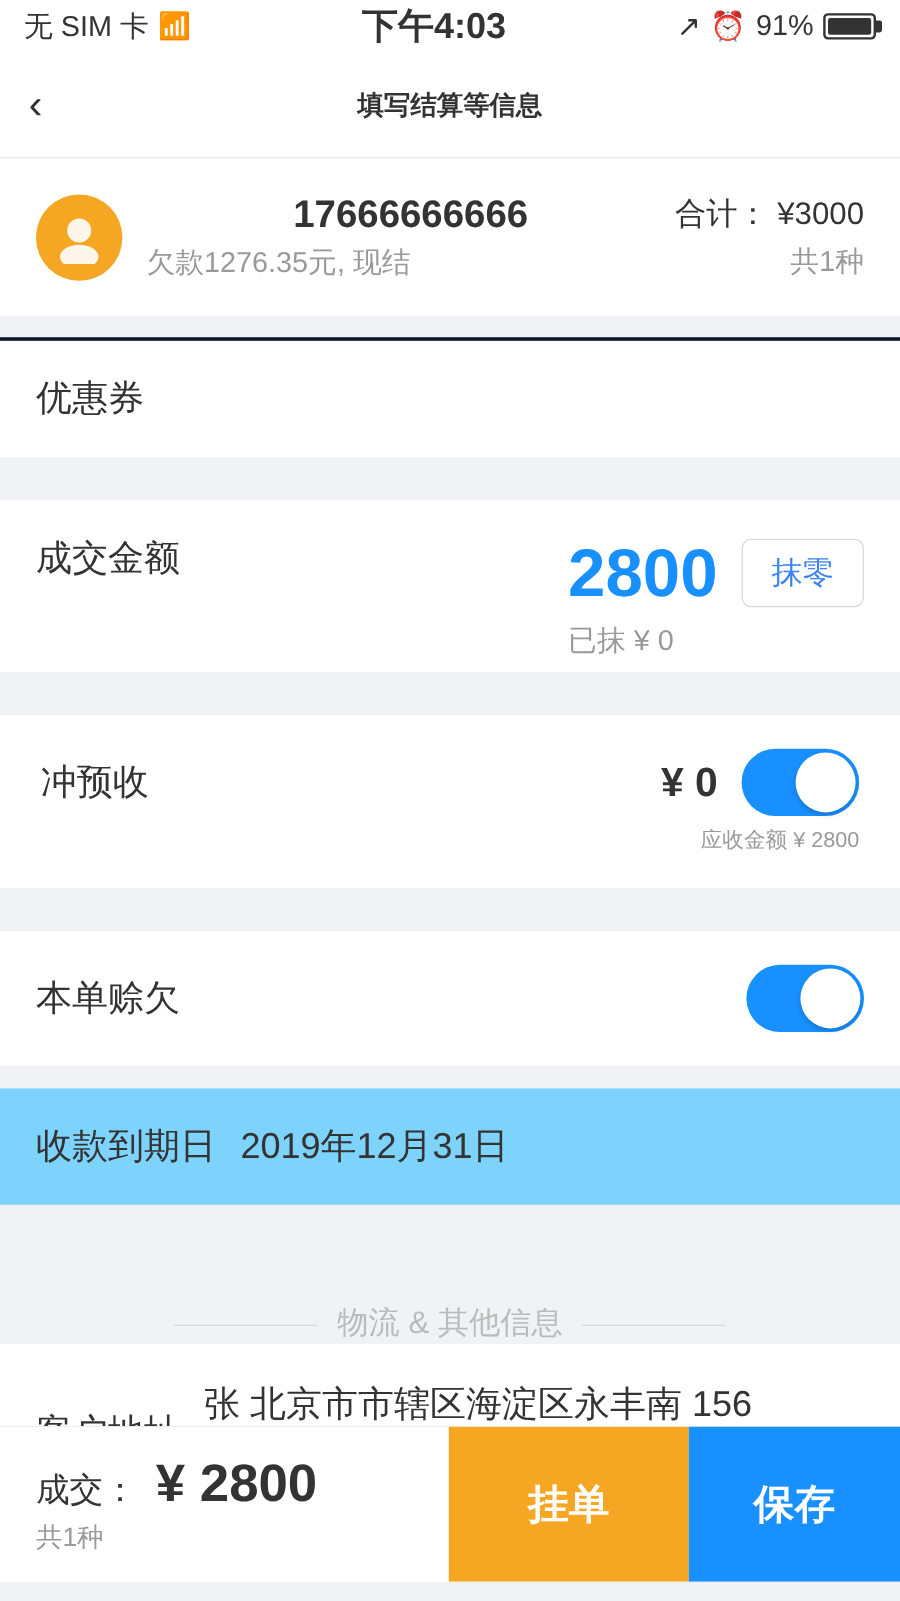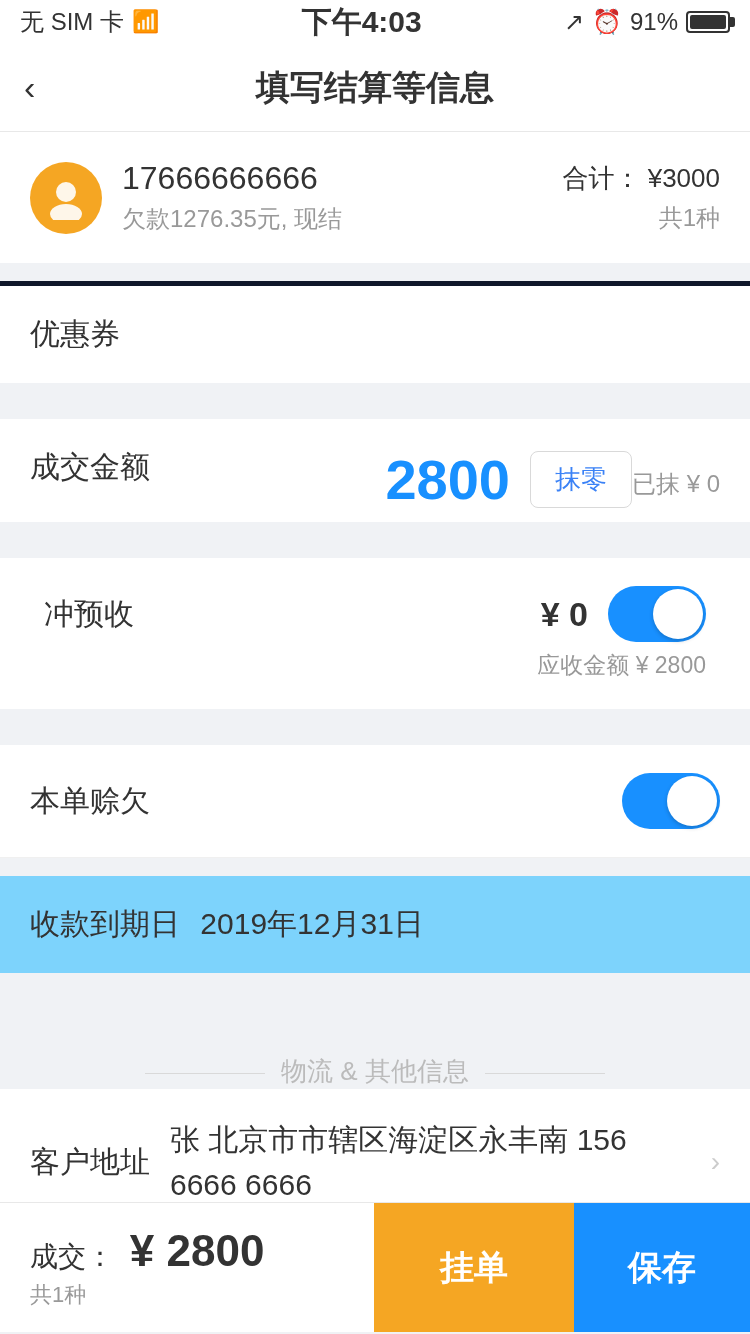--- a/index.html
+++ b/index.html
@@ -53,21 +53,21 @@
       border-bottom: 1px solid #e8e8e8;
     }
     .nav-back {
       position: absolute;
       left: 24px;
       font-size: 34px;
       color: #333;
       cursor: pointer;
     }
     .nav-title {
-      font-size: 34px;
+      font-size: 22px;
       font-weight: 600;
       color: #333;
     }
 
     
     .content {
       padding-bottom: 130px;
     }
 
     
@@ -86,34 +86,34 @@
     }
     .avatar {
       width: 72px; height: 72px; border-radius: 50%;
       background: #f5a623;
       display: flex; align-items: center; justify-content: center;
       margin-right: 20px;
       flex-shrink: 0;
     }
     .avatar svg { width: 44px; height: 44px; }
     .user-info { flex: 1; }
-    .user-phone { font-size: 32px; font-weight: 400; color: #333; margin-bottom: 6px; }
+    .user-phone { font-size: 32px; font-weight: 700; color: #333; margin-bottom: 6px; text-align: center; }
     .user-sub { font-size: 24px; color: #999; }
     .user-amount { text-align: right; }
     .total-label { font-size: 26px; color: #333; }
     .total-count { font-size: 24px; color: #999; margin-top: 6px; }
 
     
     .coupon-row {
       display: flex;
       align-items: center;
       justify-content: space-between;
       padding: 28px 30px;
       background: #fff;
-      border-top: 5px solid #0f172a;
+      border-top: 3px solid #0f172a;
     }
     .coupon-label { font-size: 30px; color: #333; }
     .coupon-right { display: flex; align-items: center; gap: 12px; }
     .coupon-discount { font-size: 34px; color: #ff4d4f; font-weight: 600; }
     .coupon-desc { font-size: 22px; color: #999; margin-top: 4px; text-align: right; }
     .chevron-icon { font-size: 28px; color: #ccc; }
 
     
     .section-divider {
       height: 18px;
@@ -172,33 +172,33 @@
     .toggle-knob {
       width: 50px; height: 50px; border-radius: 50%;
       background: #fff;
       position: absolute;
       top: 3px; right: 3px;
       box-shadow: 0 2px 4px rgba(0,0,0,0.2);
     }
 
     
     .chong-row {
-      padding: 28px 44px;
+      padding: 28px 34px;
       background: #fff;
     }
     .chong-top {
       display: flex;
       align-items: center;
       justify-content: space-between;
     }
     .chong-label { font-size: 30px; color: #333; }
     .chong-right { display: flex; align-items: center; gap: 20px; }
     .chong-amount { font-size: 34px; color: #333; font-weight: 600; }
     .chong-sub {
-      font-size: 23px;
+      font-size: 18px;
       color: #999;
       text-align: right;
       margin-top: 8px;
     }
 
     
     .benshun-row {
       display: flex;
       align-items: center;
       justify-content: space-between;
@@ -263,21 +263,21 @@
     }
     .address-chevron {
       font-size: 28px;
       color: #ccc;
       margin-left: 16px;
     }
 
     
     .bottom-bar {
       position: fixed;
-      bottom: 2px;
+      bottom: 16px;
       width: 750px;
       height: 130px;
       background: #fff;
       display: flex;
       align-items: center;
       border-top: 1px solid #e8e8e8;
     }
     .bottom-summary {
       flex: 1;
       padding: 0 30px;
@@ -369,21 +369,21 @@
   <div class="coupon-row card">
     <span class="coupon-label">优惠券</span>
   </div>
 
   <div class="section-divider"></div>
 
   <div class="card">
     <div class="form-row" style="border-bottom: none; align-items: flex-start; padding-bottom: 10px; gap: 25px;">
       <span class="form-label">成交金额</span>
       <div class="form-value-area" style="align-items: flex-start;">
-        <div style="display:flex; flex-direction:row; align-items:center;">
+        <div style="display:flex; flex-direction:column; align-items:flex-start;">
           <div style="display:flex; align-items:center; gap:20px;">
             <span class="amount-value">2800</span>
             <button class="round-zero-btn">抹零</button>
           </div>
           <div class="amount-sub" style="margin-top:8px;">已抹  ¥ 0</div>
         </div>
       </div>
     </div>
   </div>
 

